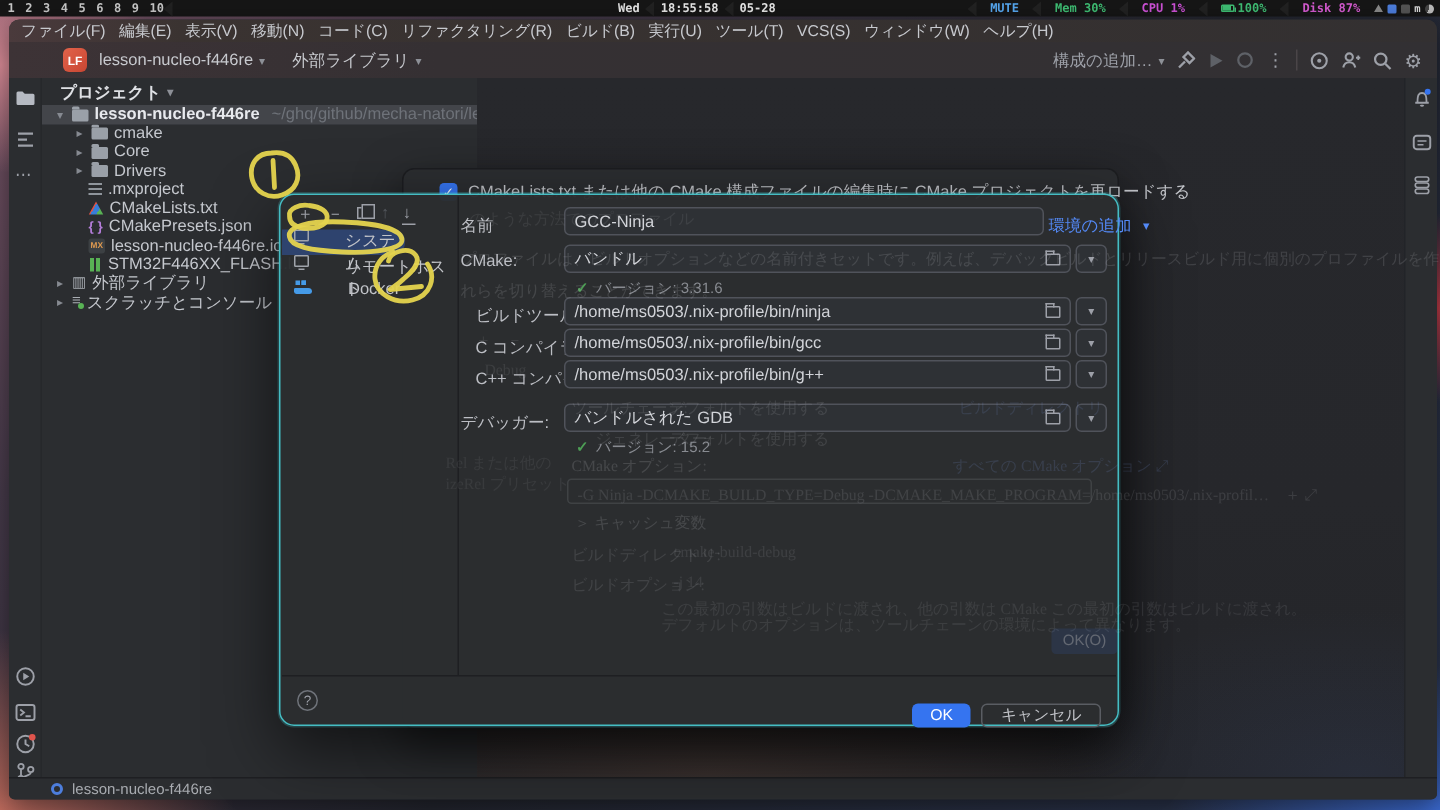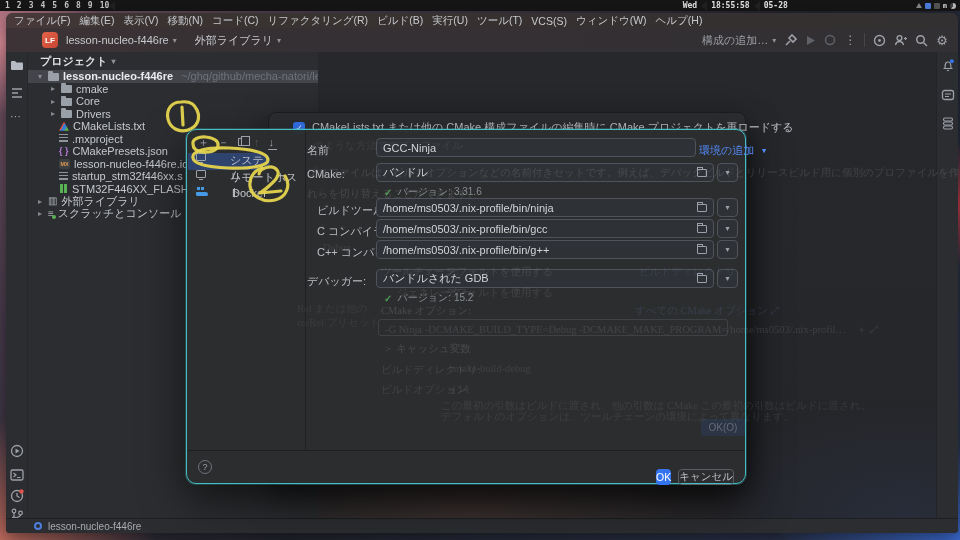--- a/index.html
+++ b/index.html
@@ -114,21 +114,21 @@
   .combo-right { margin-left:auto; display:flex; align-items:center; gap:4px; color:#9da0a8; }
   .chevbtn { position:absolute; width:21px; height:19px; background:#2e3135; border:1px solid #50535b;
     border-radius:4px; color:#9da0a8; font-size:8px; display:flex; align-items:center; justify-content:center; }
   .vline { position:absolute; font-size:10px; color:#888b91; display:flex; gap:5px; align-items:center; }
   .vline .ok { color:#4d9e55; font-weight:bold; font-size:10px; }
   .addenv { position:absolute; color:#548af7; white-space:nowrap; }
   .dfoot { position:absolute; left:1px; right:1px; bottom:1px; height:32px; border-top:1px solid #1e1f22;
     display:flex; align-items:center; padding:0 10px; }
   .help { width:14px; height:14px; border:1px solid #6f737a; border-radius:50%; color:#9da0a8;
     font-size:9px; display:flex; align-items:center; justify-content:center; }
-  .btn { height:16px; padding:0 0; border-radius:4px; font-size:10.5px; display:flex; align-items:center;margin-top:20px; }
+  .btn { height:16px; padding:0 12px; border-radius:4px; font-size:10.5px; display:flex; align-items:center;margin-top:20px; }
   .btn-ok { background:#3574f0; color:#fff; margin-left:auto; }
   .btn-cancel { border:1px solid #5a5d63; color:#c2c4c9; margin-left:7px; }
   .ifolder-sm { width:10px; height:8px; border:1px solid #9da0a8; border-radius:1px; position:relative; display:inline-block; }
   .ifolder-sm::before { content:''; position:absolute; left:-1px; top:-2.5px; width:4px; height:2px; border:1px solid #9da0a8; border-bottom:none; }
   .ghost { position:absolute; color:#d0d2d7; white-space:nowrap; pointer-events:none; font-size:10.5px;font-family:Liberation Serif, serif; }
   .gfield { position:absolute; border:1px solid rgba(160,164,172,.35); border-radius:3px; pointer-events:none; }
   .gok { position:absolute; background:rgba(53,116,240,.35); border-radius:3px; pointer-events:none;
     color:#cdd6ee; font-size:10px; display:flex; align-items:center; justify-content:center; }
   
   .statusbar { position:absolute; left:0; right:0; bottom:0; height:15px; background:#2b2d30;
@@ -155,20 +155,32 @@
         <span>10</span>
       </div>
     <div class="arrow-l"></div>
     <div class="pb-right">
       <span style="color:#e8e8e8">Wed</span>
       <div class="arrow-l"></div>
       <span style="color:#e8e8e8">18:55:58</span>
       <div class="arrow-l"></div>
       <span style="color:#e8e8e8">05-28</span>
       <div style="width:120px"></div>
+      <div id="segs" style="display:flex;align-items:center;gap:4px">
+          <div class="arrow-l"></div>
+          <span class="seg" style="color: rgb(87, 169, 242);">MUTE</span>
+          <div class="arrow-l"></div>
+          <span class="seg" style="color: rgb(63, 191, 116);">Mem 30%</span>
+          <div class="arrow-l"></div>
+          <span class="seg" style="color: rgb(207, 82, 216);">CPU 1%</span>
+          <div class="arrow-l"></div>
+          <span class="seg" style="color: rgb(63, 191, 116);"><span class="battery"></span>100%</span>
+          <div class="arrow-l"></div>
+          <span class="seg" style="color: rgb(214, 91, 209);">Disk 87%</span>
+        </div>
       <div class="tray">
         <span class="tri"></span>
         <span class="sq-b"></span>
         <span class="sq-g"></span>
         <span class="m">m</span>
         <span class="c"></span>
       </div>
     </div>
   </div>
 
@@ -282,38 +294,34 @@
               <span class="tch">▸</span>
               <span class="tic i-folder"></span>
               <span class="name">Core</span>
             </div>
             <div class="trow" style="padding-left: 21px;">
               <span class="tch">▸</span>
               <span class="tic i-folder"></span>
               <span class="name">Drivers</span>
             </div>
             <div class="trow" style="padding-left: 31px;">
+              <span class="tic i-lines"></span>
+              <span class="name">.mxproject</span>
+            </div>
+            <div class="trow" style="padding-left: 31px;">
               <span class="tic i-cmake"></span>
               <span class="name">CMakeLists.txt</span>
-            </div>
-            <div class="trow" style="padding-left: 31px;">
-              <span class="tic i-lines"></span>
-              <span class="name">.mxproject</span>
             </div>
             <div class="trow" style="padding-left: 31px;">
               <span class="tic i-json">{ }</span>
               <span class="name">CMakePresets.json</span>
             </div>
             <div class="trow" style="padding-left: 31px;">
               <span class="tic i-ioc">MX</span>
               <span class="name">lesson-nucleo-f446re.ioc</span>
-            </div>
-            <div class="trow" style="padding-left: 31px;">
-              <span class="tic i-lines"></span>
-              <span class="name">startup_stm32f446xx.s</span>
             </div>
             <div class="trow" style="padding-left: 31px;">
               <span class="tic i-ld"></span>
               <span class="name">STM32F446XX_FLASH.ld</span>
             </div>
             <div class="trow" style="padding-left: 8px;">
               <span class="tch">▸</span>
               <span class="tic i-glyph">▥</span>
               <span class="name">外部ライブラリ</span>
             </div>

